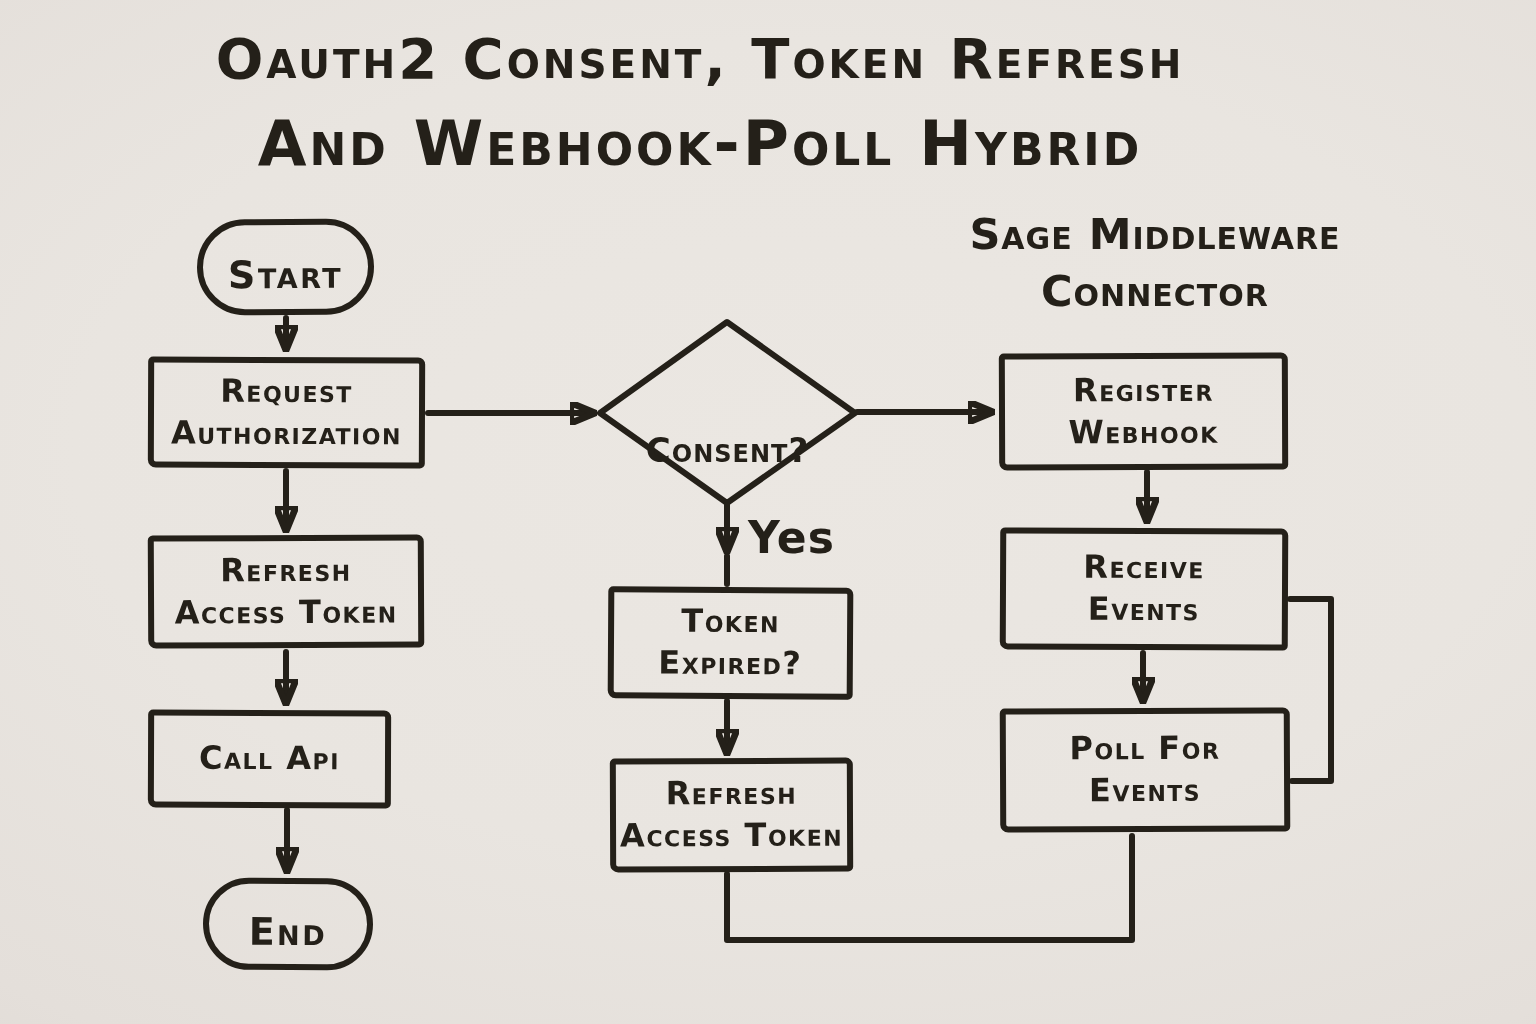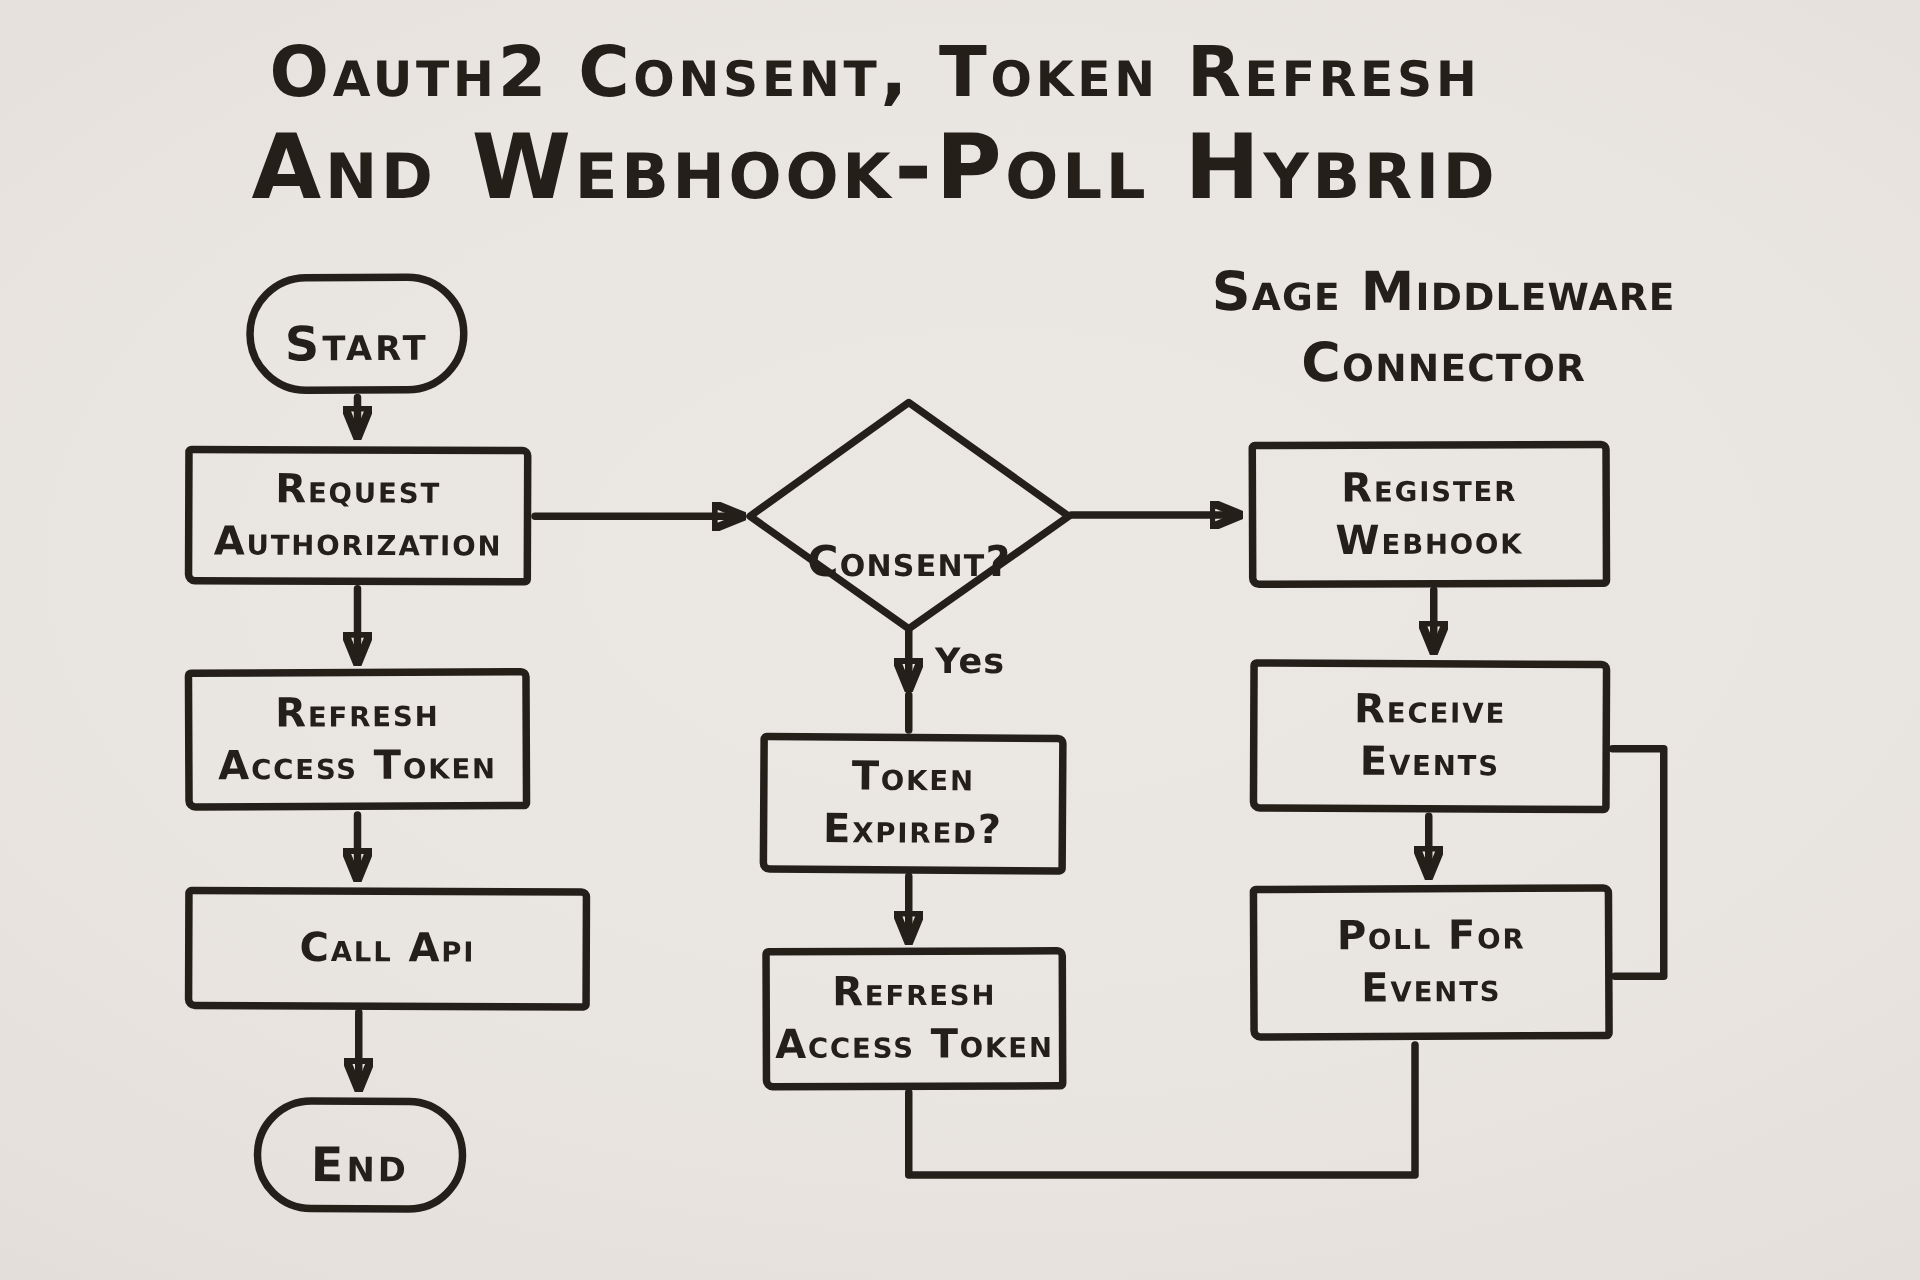--- a/index.html
+++ b/index.html
@@ -43,40 +43,40 @@
   .fs-term { font-size: 38px; letter-spacing: 2.5px; margin-top: 16px; }
 
   .floating { position: absolute; font-weight: bold; }
 
   #title {
     left: 110px; top: 26px; width: 1180px;
     text-align: center;
     font-variant: small-caps;
   }
   #title .t1 { font-size: 56px; letter-spacing: 3px; display: block; }
-  #title .t2 { font-size: 72px; letter-spacing: 3px; display: block; margin-top: 0; }
+  #title .t2 { font-size: 63px; letter-spacing: 3px; display: block; margin-top: 16px; }
 
   #group-label {
     left: 950px; top: 206px; width: 410px;
     text-align: center;
     font-variant: small-caps;
     font-size: 43px; line-height: 1.32; letter-spacing: 1px;
   }
   #group-label .ln { display: block; }
 
   #consent-label {
     left: 617px; top: 390px; width: 221px;
     text-align: center;
     font-variant: small-caps;
     font-size: 34px; letter-spacing: 1px; margin-top: 40px;
   }
 
   #yes-label {
     left: 748px; top: 512px;
-    font-size: 28px; letter-spacing: 1px;
+    font-size: 44px; letter-spacing: 1px;
   }
 </style>
 </head>
 <body>
 
 <div id="stage">
 
   <svg id="wires" width="1536" height="1024" viewBox="0 0 1536 1024">
     <defs>
       <marker id="arrow" viewBox="0 0 24 20" markerWidth="27" markerHeight="23" refX="19" refY="10" orient="auto" markerUnits="userSpaceOnUse">
@@ -122,21 +122,21 @@
     </div>
   </div>
 
   <div class="node process" style="left:148px; top:535px; width:276px; height:113px; transform:rotate(-0.25deg);">
     <div class="lbl sc fs-box">
       <span class="ln">Refresh</span>
       <span class="ln">Access Token</span>
     </div>
   </div>
 
-  <div class="node process" style="left:148px; top:710px; width:324px; height:98px; transform:rotate(0.2deg);">
+  <div class="node process" style="left:148px; top:710px; width:243px; height:98px; transform:rotate(0.2deg);">
     <div class="lbl sc fs-box">Call Api</div>
   </div>
 
   <div class="node terminator" style="left:203px; top:878px; width:170px; height:92px; transform:rotate(0.3deg);">
     <div class="lbl sc fs-term">End</div>
   </div>
 
   <div id="consent-label" class="floating">Consent?</div>
 
   <div id="yes-label" class="floating">Yes</div>

